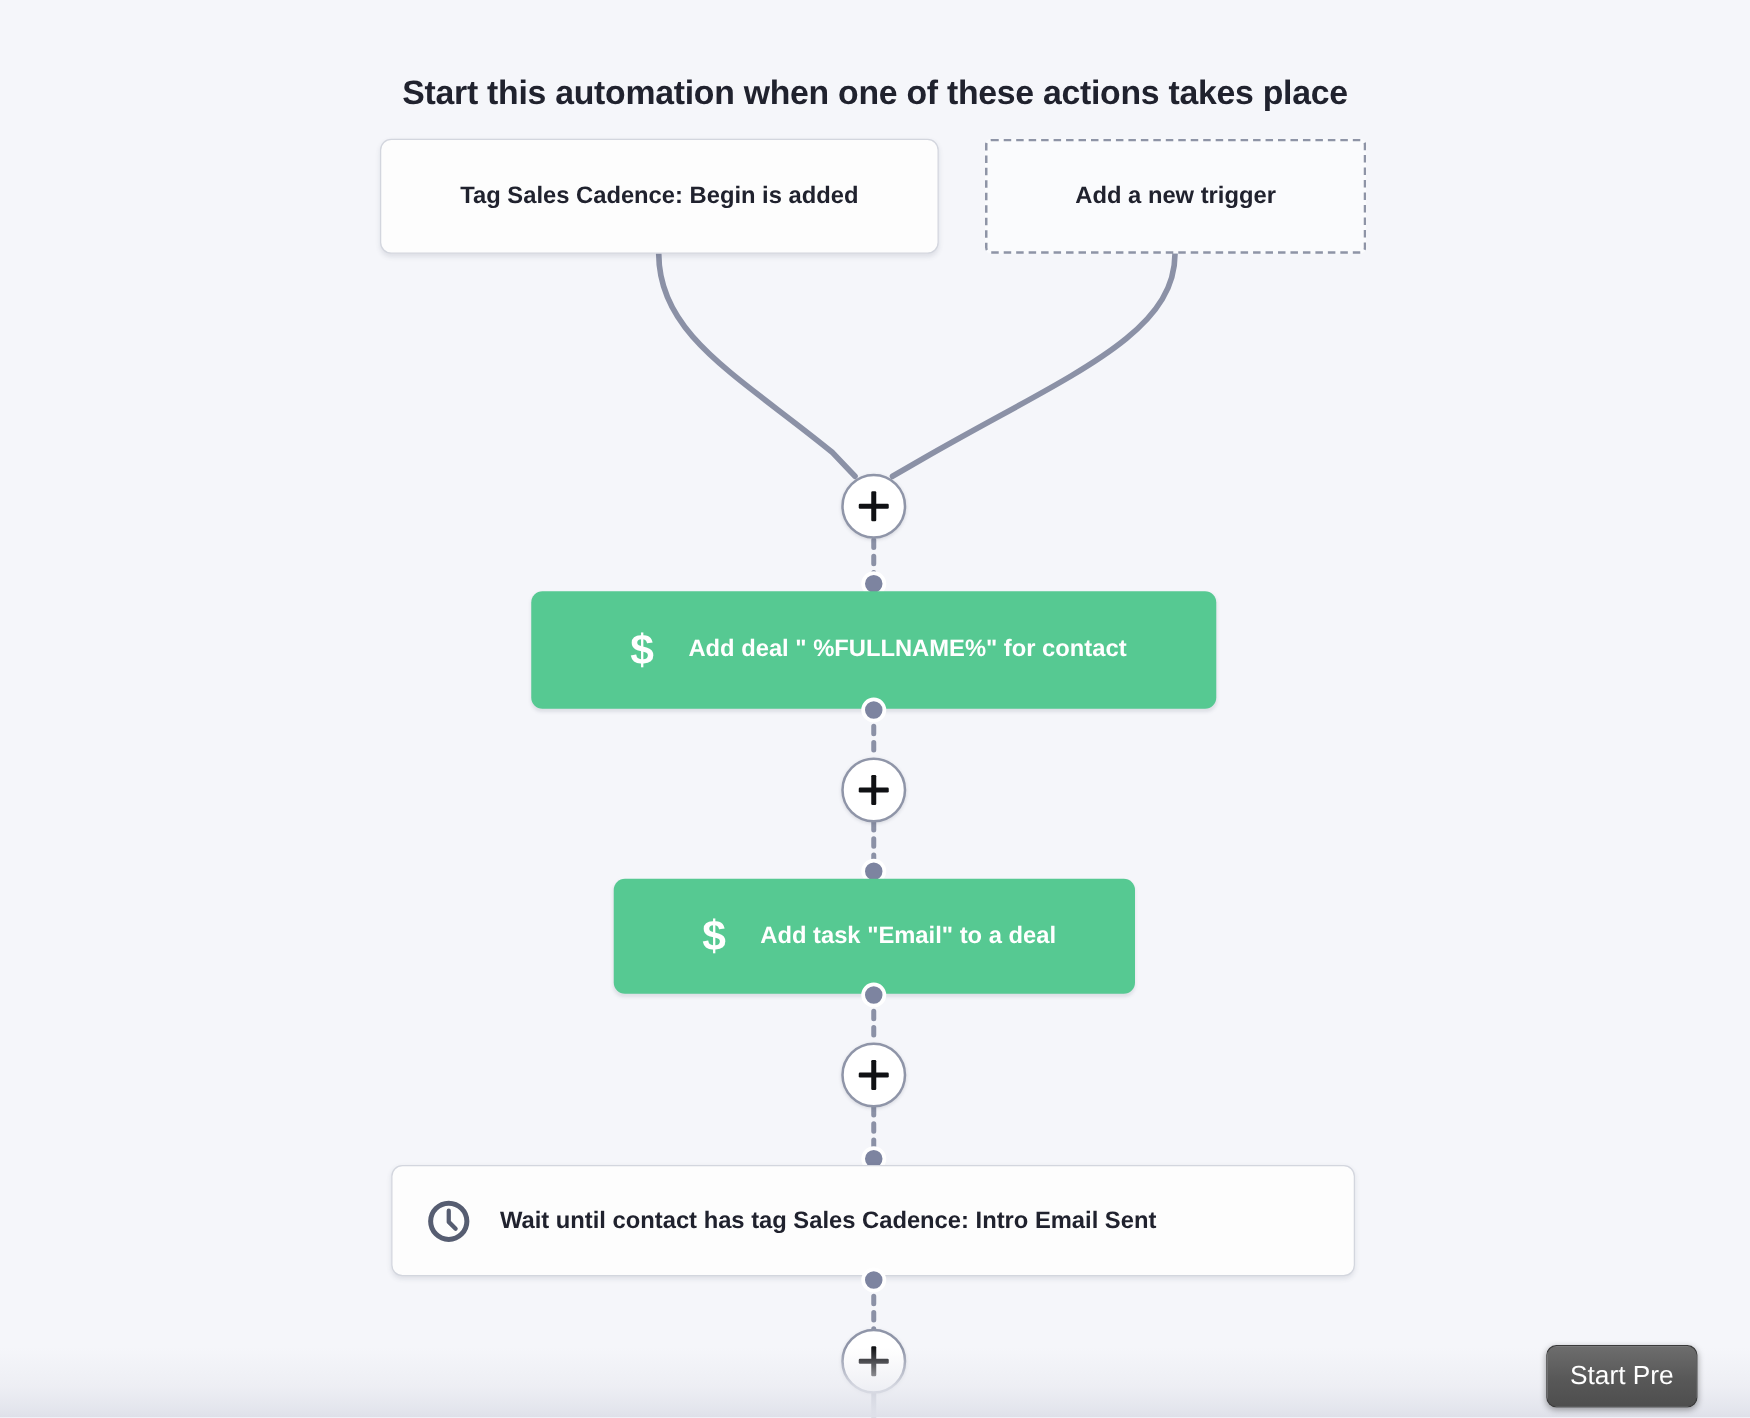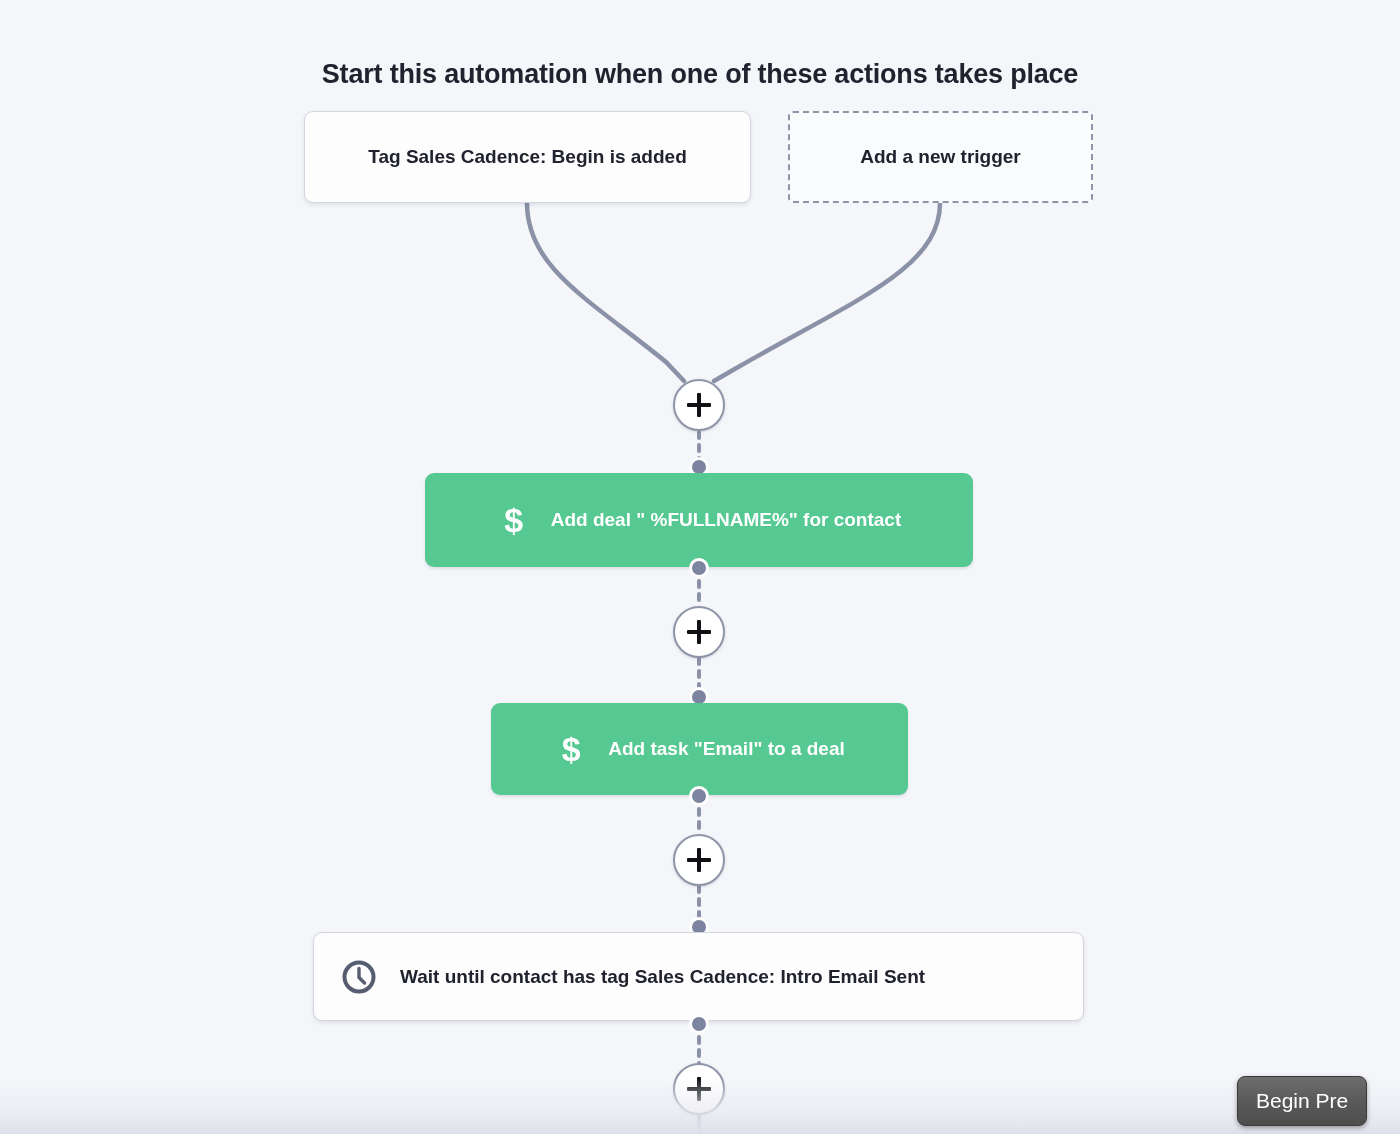--- a/index.html
+++ b/index.html
@@ -290,15 +290,15 @@
 
   <div class="port" style="left:699px; top:1024px;"></div>
 
   <div class="plus-btn" style="left:699px; top:1089px;">
     <span class="bar-h"></span>
     <span class="bar-v"></span>
   </div>
 
   <div id="bottom-fade"></div>
 
-  <div id="system-tooltip">Begin Pre</div>
+  <div id="system-tooltip">Start Pre</div>
 
 </div>
 
 </body></html>

